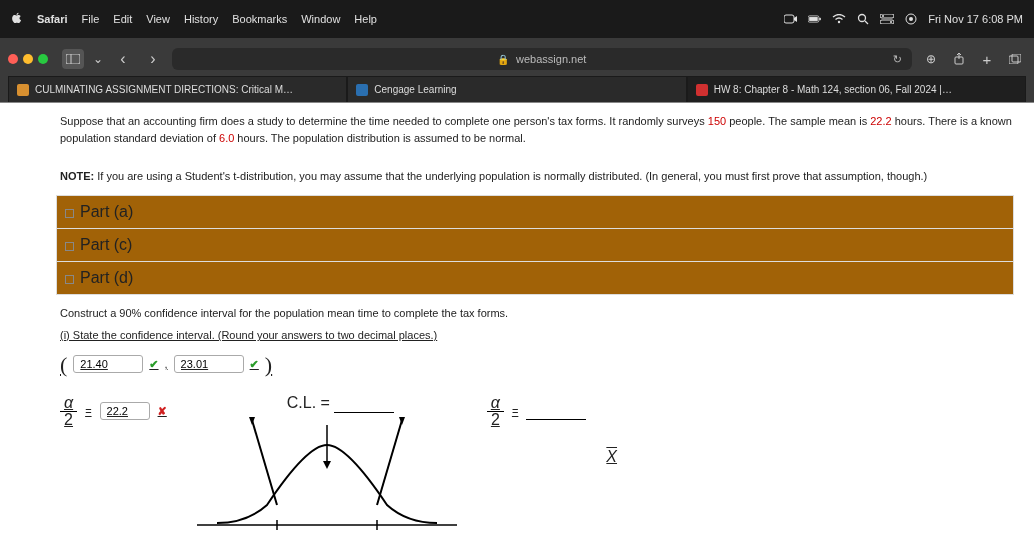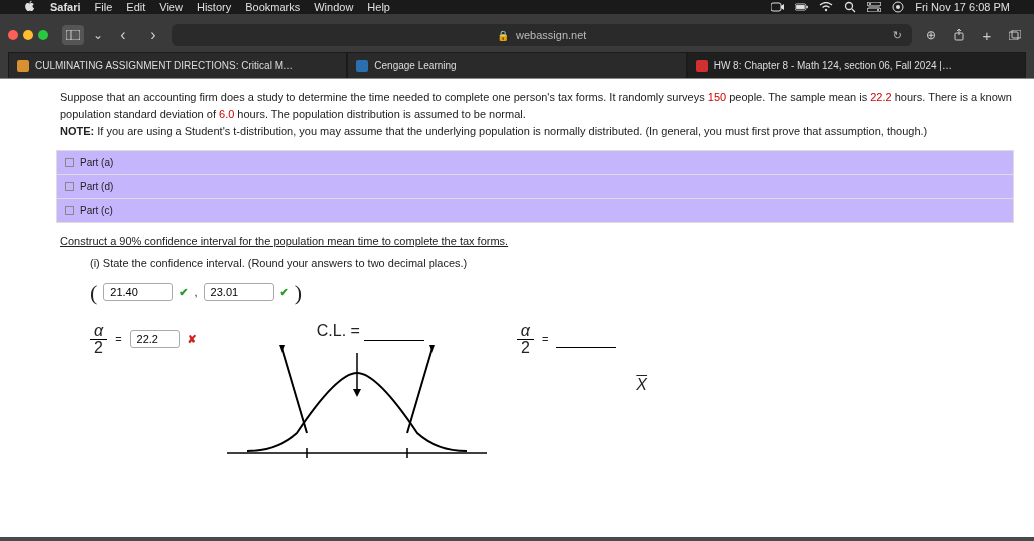--- a/index.html
+++ b/index.html
@@ -1,17 +1,17 @@
 <!DOCTYPE html>
 <html><head>
 <meta charset="utf-8">
 <style>
 * { margin: 0; padding: 0; box-sizing: border-box; font-family: -apple-system, BlinkMacSystemFont, "Segoe UI", Helvetica, Arial, sans-serif; }
 body { background: #4a4a4a; width: 1034px; height: 541px; overflow: hidden; font-size: 11px; color: #333; }
-.menubar { background: #1a1a1a; color: #e0e0e0; height: 14px; display: flex; align-items: center; padding: 0 24px; font-size: 11px; justify-content: space-between; }
+.menubar { background: #1a1a1a; color: #e0e0e0; height: 38px; display: flex; align-items: center; padding: 0 11px; font-size: 11px; justify-content: space-between; }
 .menu-left { display: flex; gap: 14px; align-items: center; }
 .menu-left span { cursor: default; }
 .menu-right { display: flex; gap: 10px; align-items: center; font-size: 11px; }
 .menu-right .ic { width: 14px; height: 14px; display: inline-flex; align-items: center; justify-content: center; }
 .browser-chrome { background: #3a3a3a; padding: 6px 8px 0 8px; }
 .toolbar-row { display: flex; align-items: center; gap: 8px; height: 30px; }
 .traffic { display: flex; gap: 5px; margin-right: 6px; }
 .tl { width: 10px; height: 10px; border-radius: 50%; }
 .tl.red { background:#ff5f57; } .tl.yel { background:#ffbd2e; } .tl.grn { background:#28c940; }
 .sq-btn { width: 22px; height: 20px; border-radius: 4px; background: #555; display:flex; align-items:center; justify-content:center; color:#ccc; font-size:12px; }
@@ -19,25 +19,25 @@
 .addr .lock { font-size:10px; }
 .addr .reload { position: absolute; right: 10px; }
 .right-icons { display:flex; gap:6px; }
 .tabs-row { display:flex; height: 26px; margin-top: 2px; }
 .tab { flex:1; background:#2a2a2a; border:1px solid #1a1a1a; border-bottom:none; color:#ddd; font-size:10px; display:flex; align-items:center; padding:0 8px; gap:6px; overflow:hidden; white-space:nowrap; }
 .tab .tic { width:12px; height:12px; border-radius:2px; flex-shrink:0; }
 .content-wrap { background:#fff; height: calc(541px - 20px - 62px); overflow:auto; border-top:1px solid #888; }
 .content { padding: 10px 20px 40px 60px; font-size: 11px; line-height: 1.5; color:#222; }
 .content .red { color:#cc0000;margin-top:38px; }
 .parts { margin: 10px 0 10px -4px; border:1px solid #ddd; }
-.part-row { border-bottom:1px solid #ddd; padding:4px 8px; background:#c4b5fd; font-size:10px; }
+.part-row { border-bottom:1px solid #ddd; padding:4px 8px; background:#a16207; font-size:16px; }
 .part-row:last-child { border-bottom:none; }
 .part-row .box { display:inline-block; border:1px solid #888; width:9px; height:9px; margin-right:6px; position:relative; top:1px; }
-.question { margin: 10px 0 0 0; text-decoration: underline; }
-.sub { margin-left: 30px; margin-top: 6px; }
+.question { margin: 10px 0 0 0; }
+.sub { margin-top: 6px; text-decoration: underline; }
 .ans-group { display:flex; align-items:center; gap:6px; margin-top:4px; }
 .paren { font-size: 22px; font-family: serif; }
 .ans-input { border:1px solid #aaa; border-radius:3px; padding:2px 6px; width:70px; font-size:11px; }
 .check { color:#2a9d2a; font-weight:bold; }
 .cross { color:#d02020; font-weight:bold; }
 .graph-row { display:flex; align-items:flex-start; gap:20px; margin-top:10px; }
 .frac { display:inline-flex; flex-direction:column; align-items:center; font-family:serif; font-size:16px; line-height:1; }
 .frac .top { border-bottom:1px solid #000; padding:0 4px; font-style:italic; }
 .frac .bot { padding:0 4px; }
 .eq-block { display:flex; align-items:center; gap:8px; }
@@ -163,28 +163,28 @@
         <span>HW 8: Chapter 8 - Math 124, section 06, Fall 2024 |…</span>
       </div>
   </div>
 </div>
 
 <div class="content-wrap">
   <div class="content">
     <p>
       <span>Suppose that an accounting firm does a study to determine the time needed to complete one person's tax forms. It randomly surveys </span><span class="red">150</span><span> people. The sample mean is </span><span class="red">22.2</span><span> hours. There is a known population standard deviation of </span><span class="red">6.0</span><span> hours. The population distribution is assumed to be normal.</span>
     </p>
-    <p style="margin-top:1px">
+    <p style="margin-top:22px">
       <span class="bold">NOTE: </span><span>If you are using a Student's t-distribution, you may assume that the underlying population is normally distributed. (In general, you must first prove that assumption, though.)</span>
     </p>
 
     <div class="parts">
       <div class="part-row"><span class="box"></span><span>Part (a)</span></div>
+      <div class="part-row"><span class="box"></span><span>Part (c)</span></div>
       <div class="part-row"><span class="box"></span><span>Part (d)</span></div>
-      <div class="part-row"><span class="box"></span><span>Part (c)</span></div>
     </div>
 
     <div class="question">Construct a 90% confidence interval for the population mean time to complete the tax forms.</div>
 
     <div class="sub">
       <div>(i) State the confidence interval. (Round your answers to two decimal places.)</div>
       <div class="ans-group">
         <span class="paren">(</span>
         <input class="ans-input" value="21.40" style="">
         <span class="check">✔</span>

